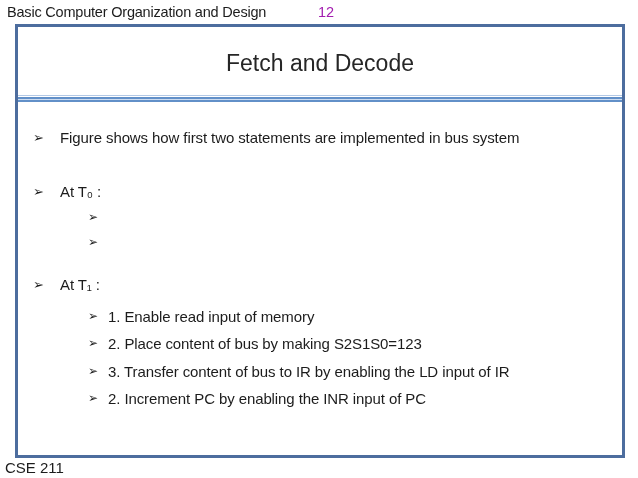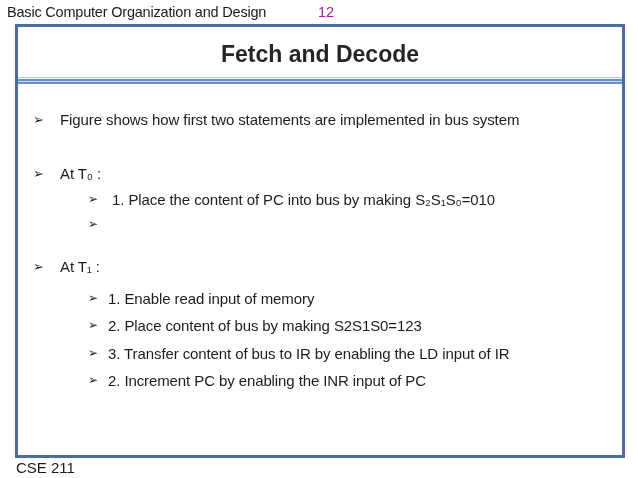--- a/index.html
+++ b/index.html
@@ -36,25 +36,25 @@
     position: absolute;
     left: 15px;
     top: 24px;
     width: 610px;
     height: 434px;
     box-sizing: border-box;
     border: 3px solid #4d6d9e;
     background: #ffffff;
   }
   .slide-title {
-    margin: 8px;
+    margin: 17px;
     padding-top: 4px;
     text-align: center;
     font-size: 23px;
-    font-weight: 700;
+    font-weight: 400;
     color: #262626;
     line-height: 30px;
   }
   .title-rule {
     margin-top: 4px;
     width: 100%;
   }
   .title-rule .band-light   { height: 1px; background: #b3c9e6; }
   .title-rule .band-white   { height: 1px; background: #ffffff; }
   .title-rule .band-blue    { height: 2px; background: #6290c8; }
@@ -84,21 +84,21 @@
   .row:nth-child(1) { margin-bottom: 33px; }
   .row:nth-child(2) { margin-bottom: 5px; }
   .row:nth-child(3) { margin-bottom: 4px; }
   .row:nth-child(4) { margin-bottom: 21px; }
   .row:nth-child(5) { margin-bottom: 11px; }
   .row:nth-child(6) { margin-bottom: 6px; }
   .row:nth-child(7) { margin-bottom: 7px; }
   .row:nth-child(8) { margin-bottom: 6px; }
   .page-footer {
     position: absolute;
-    left: 16px;
+    left: 5px;
     top: 459px;
     font-size: 15px;
     color: #1c1c1c;
   }
 </style>
 </head>
 <body>
 
 <div class="stage">
 
@@ -123,21 +123,20 @@
     <div class="row l1">
           <span class="bullet">➢</span>
           <span class="text">Figure shows how first two statements are implemented in bus system</span>
         </div>
         <div class="row l1">
           <span class="bullet">➢</span>
           <span class="text">At T₀ :</span>
         </div>
         <div class="row l2">
           <span class="bullet">➢</span>
-          <span class="text"> 1. Place the content of PC into bus by making S₂S₁S₀=010</span>
         </div>
         <div class="row l2">
           <span class="bullet">➢</span>
         </div>
         <div class="row l1">
           <span class="bullet">➢</span>
           <span class="text">At T₁ :</span>
         </div>
         <div class="row l2">
           <span class="bullet">➢</span>

